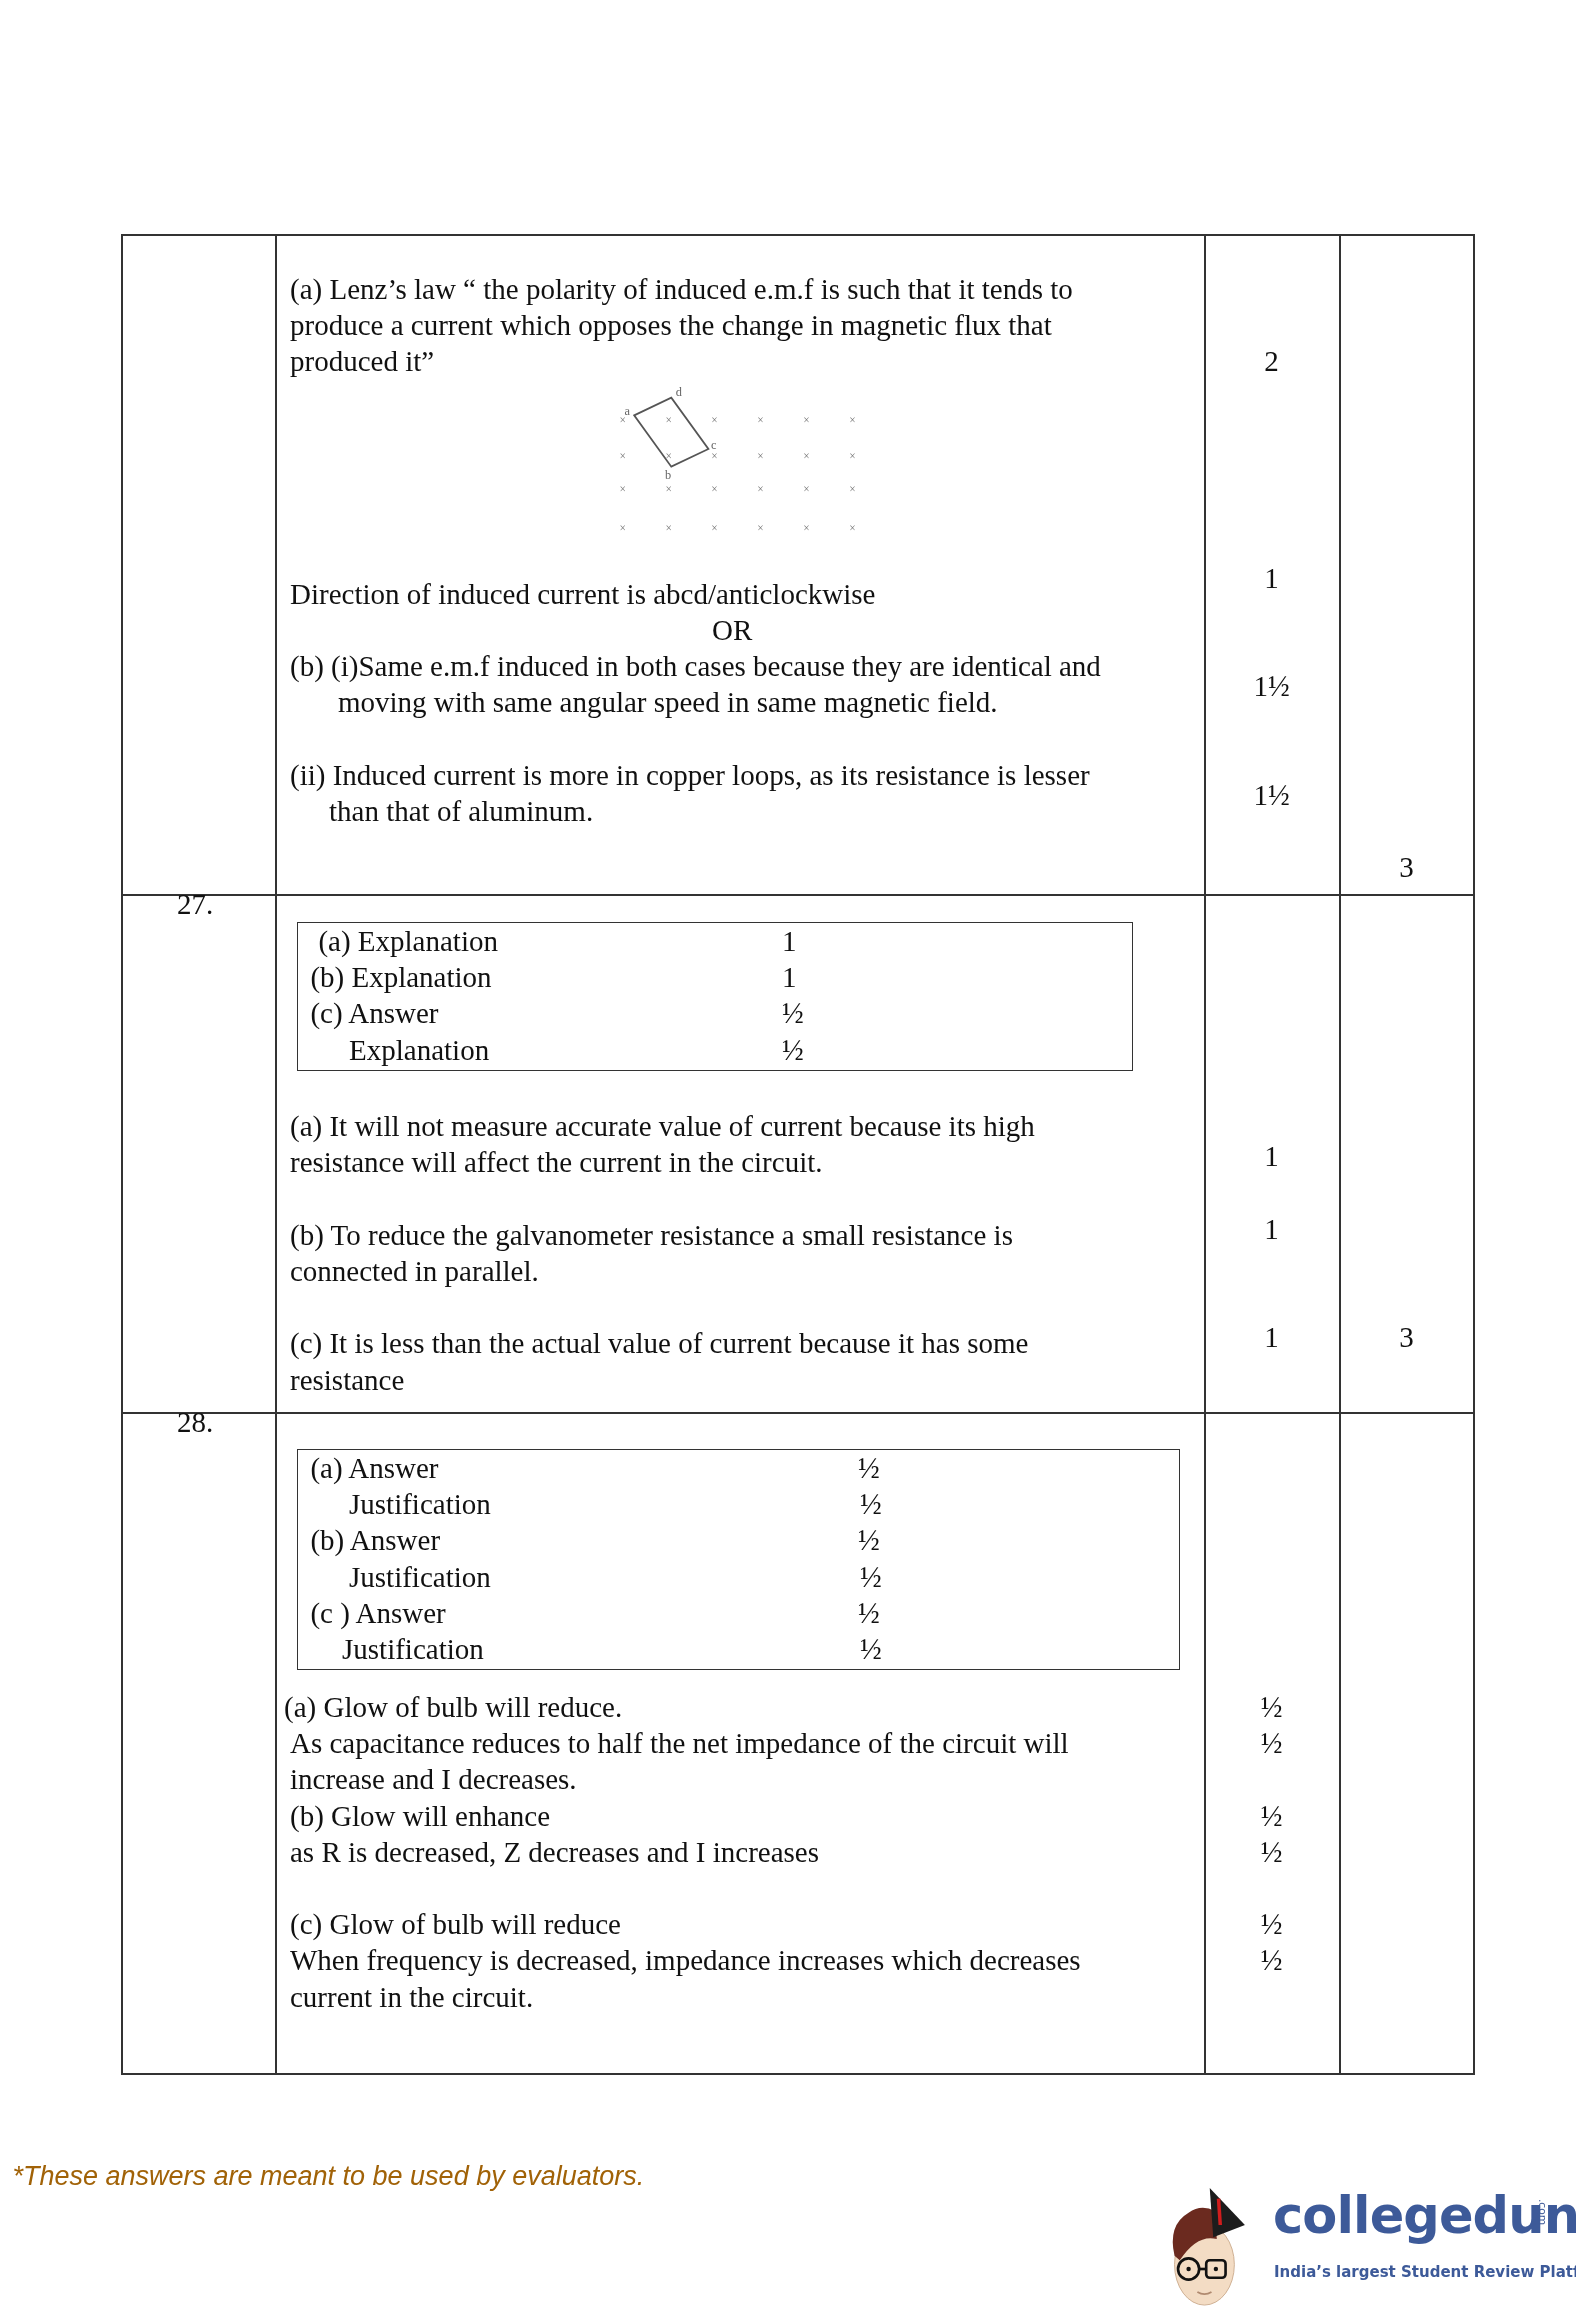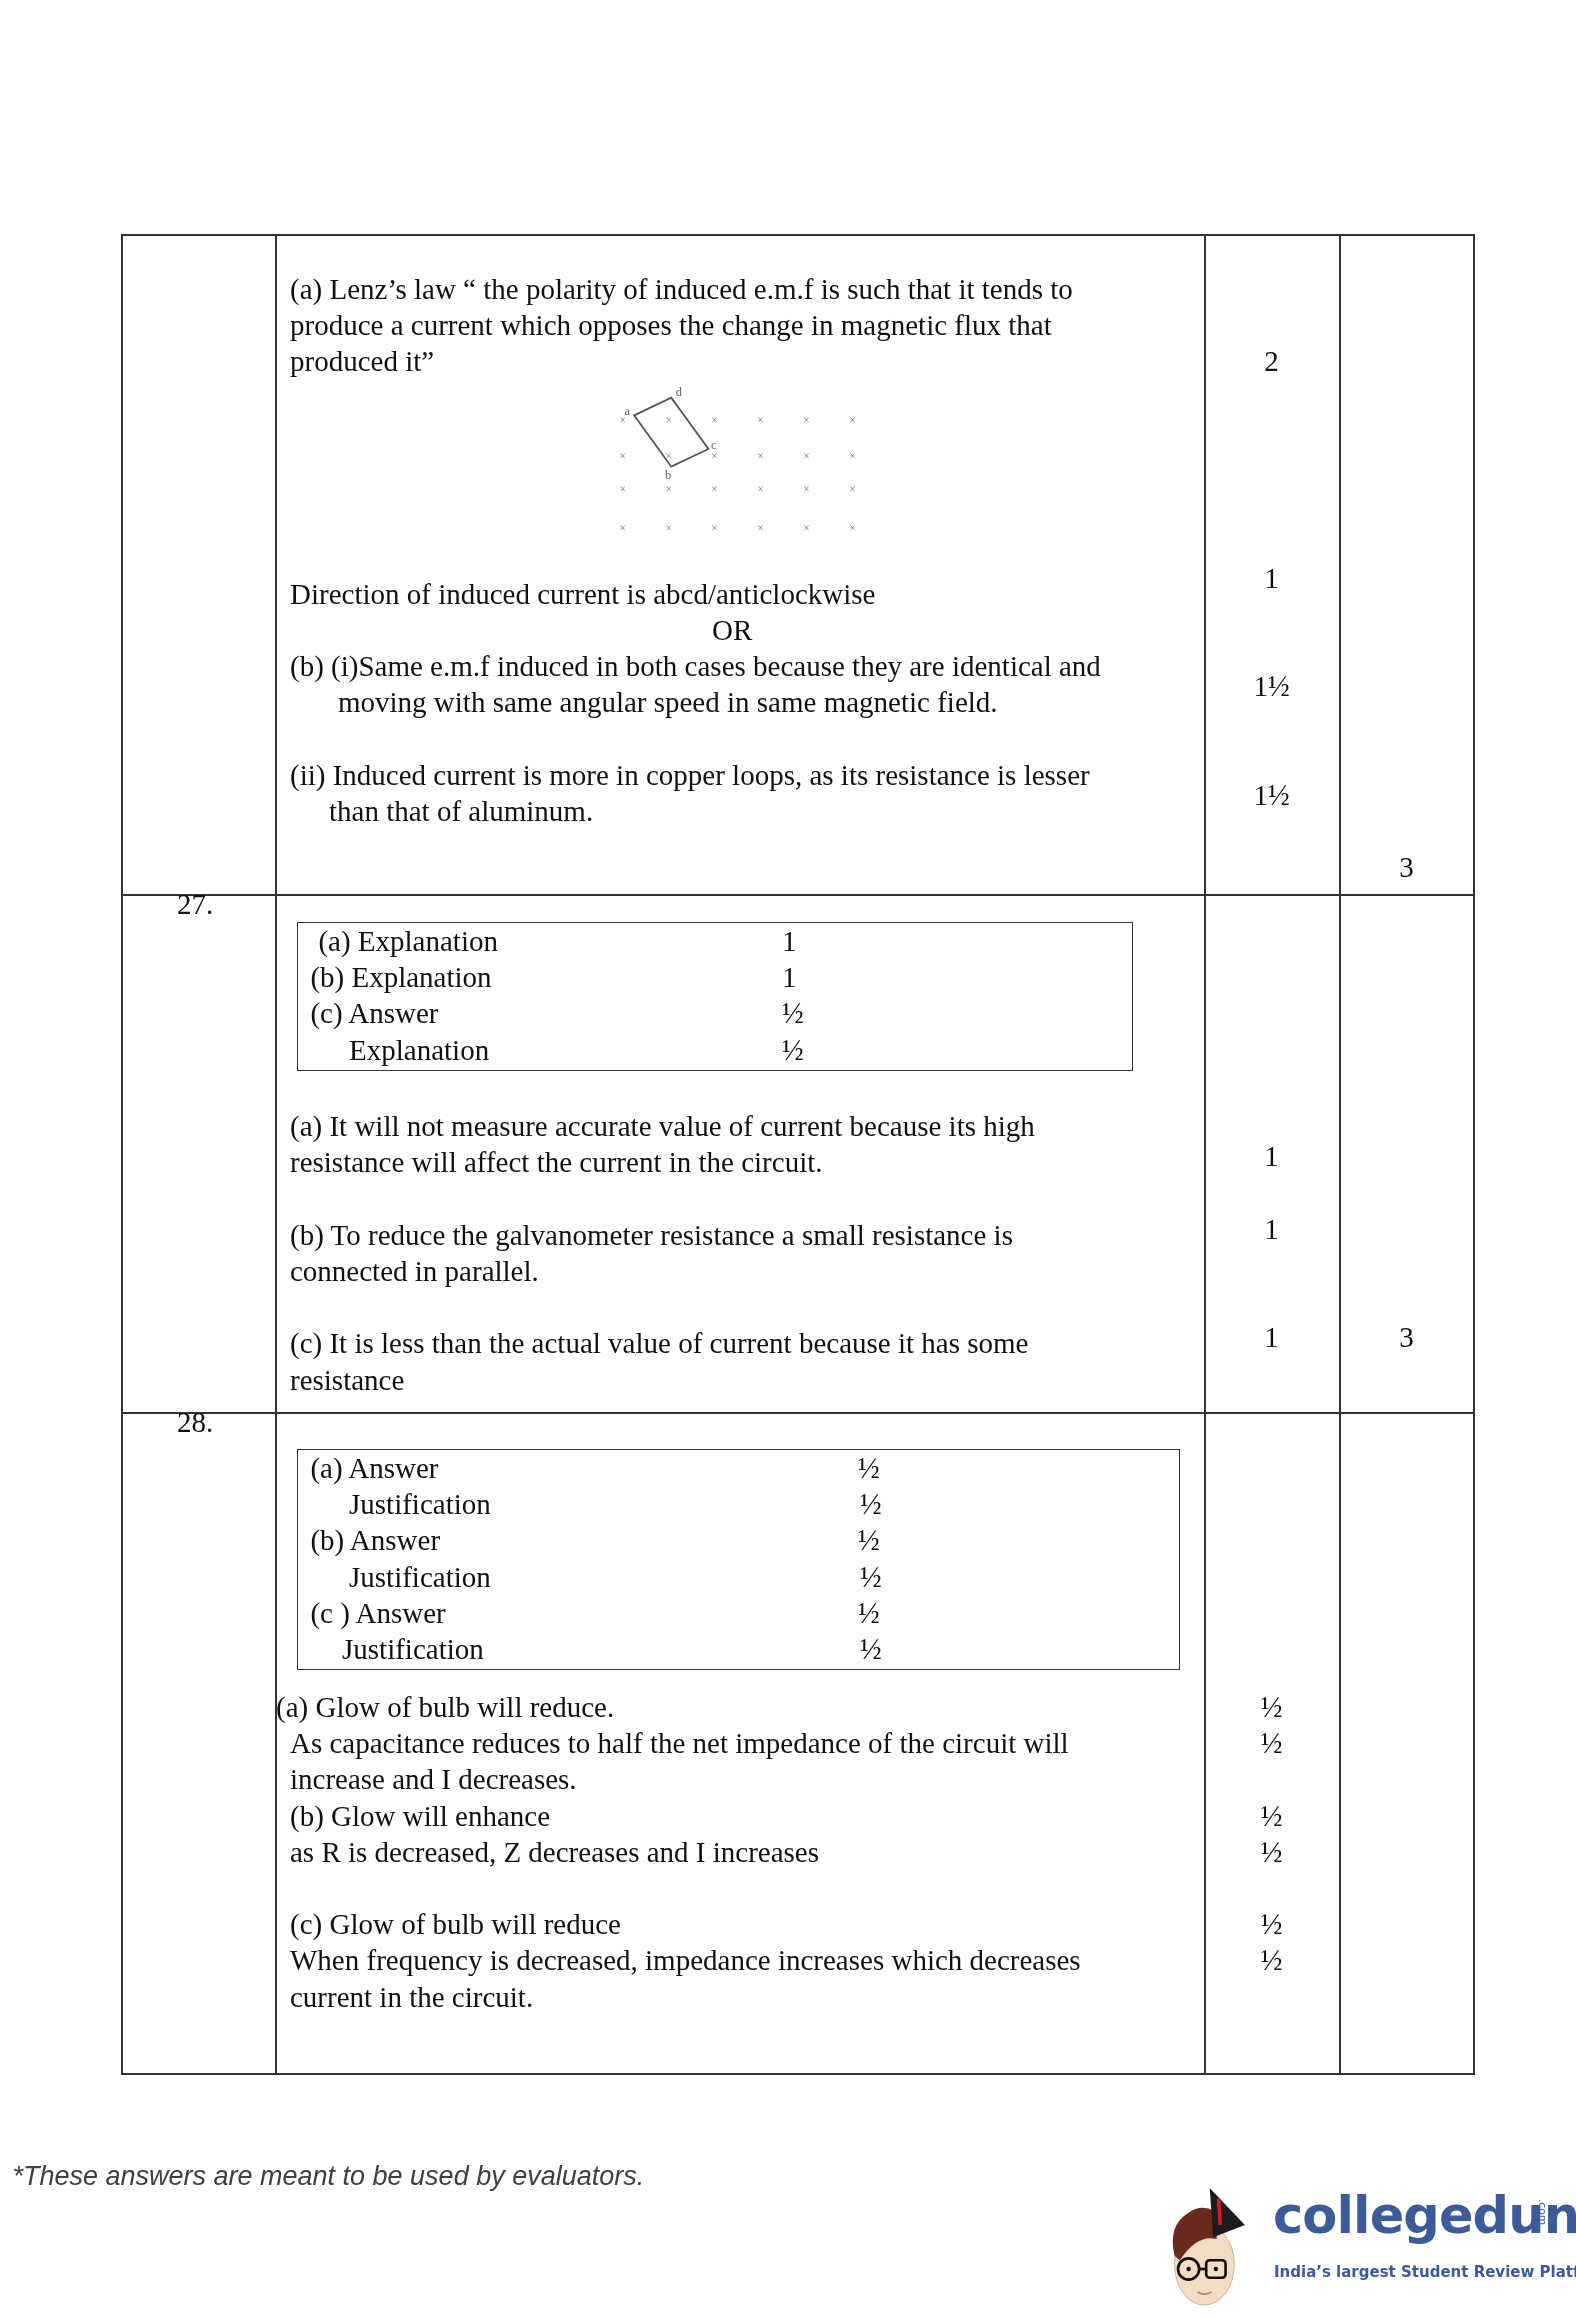--- a/index.html
+++ b/index.html
@@ -7,21 +7,21 @@
          font-family:"Liberation Serif", "DejaVu Serif", serif; color:#111; }
   .abs { position:absolute; }
   .txt { font-size:29px; line-height:36px; white-space:nowrap; }
   .hline { position:absolute; background:#333; height:1.8px; }
   .vline { position:absolute; background:#333; width:1.8px; }
   .mark { position:absolute; font-size:29px; line-height:36px; text-align:center; width:53px; }
   .rubric { position:absolute; border:1.8px solid #333; background:#fff; }
   .rubric-row { position:absolute; left:12.4px; font-size:29px; line-height:36px; white-space:nowrap; }
   .rubric-val { position:absolute; font-size:29px; line-height:36px; }
   .footer-note { position:absolute; left:12.4px; top:2161px; font-family:"Liberation Sans","DejaVu Sans",sans-serif;
-                 font-style:italic; font-size:27px; color:#404040; white-space:nowrap; }
+                 font-style:italic; font-size:27px; color:#a16207; white-space:nowrap; }
   .logo-word { position:absolute; left:1273px; top:2186px; font-family:"DejaVu Sans","Liberation Sans",sans-serif;
                font-weight:bold; font-size:51px; color:#3d5a99; letter-spacing:-0.9px; }
   .logo-com { position:absolute; left:1549px; top:2199px; font-family:"DejaVu Sans",sans-serif; font-size:10.6px;
               color:#3d5a99; transform:rotate(90deg); transform-origin:left top; }
   .logo-tag { position:absolute; left:1274px; top:2263px; font-family:"DejaVu Sans","Liberation Sans",sans-serif;
               font-weight:bold; font-size:15px; color:#3d5a99; white-space:nowrap; }
 </style>
 </head>
 <body>
 
@@ -134,21 +134,21 @@
     <div class="rubric-row" style="top:72px;">(b) Answer</div>
     <div class="rubric-val" style="left:560px; top:72px;">½</div>
     <div class="rubric-row" style="left:51px; top:109px;">Justification</div>
     <div class="rubric-val" style="left:562px; top:109px;">½</div>
     <div class="rubric-row" style="top:145px;">(c ) Answer</div>
     <div class="rubric-val" style="left:560px; top:145px;">½</div>
     <div class="rubric-row" style="left:44px; top:181px;">Justification</div>
     <div class="rubric-val" style="left:562px; top:181px;">½</div>
   </div>
 
-  <div class="abs txt" style="left:276px; top:1689px;">(a) Glow of bulb will reduce.</div>
+  <div class="abs txt" style="left:284px; top:1689px;">(a) Glow of bulb will reduce.</div>
   <div class="abs txt" style="left:290px; top:1725px;">As capacitance reduces to half the net impedance of the circuit will</div>
   <div class="abs txt" style="left:290px; top:1761px;">increase and I decreases.</div>
   <div class="abs txt" style="left:290px; top:1798px;">(b) Glow will enhance</div>
   <div class="abs txt" style="left:290px; top:1834px;">as R is decreased, Z decreases and I increases</div>
   <div class="abs txt" style="left:290px; top:1906px;">(c) Glow of bulb will reduce</div>
   <div class="abs txt" style="left:290px; top:1942px;">When frequency is decreased, impedance increases which decreases</div>
   <div class="abs txt" style="left:290px; top:1979px;">current in the circuit.</div>
 
   <div class="mark" style="left:1245px; top:1689px;">½</div>
   <div class="mark" style="left:1245px; top:1725px;">½</div>

